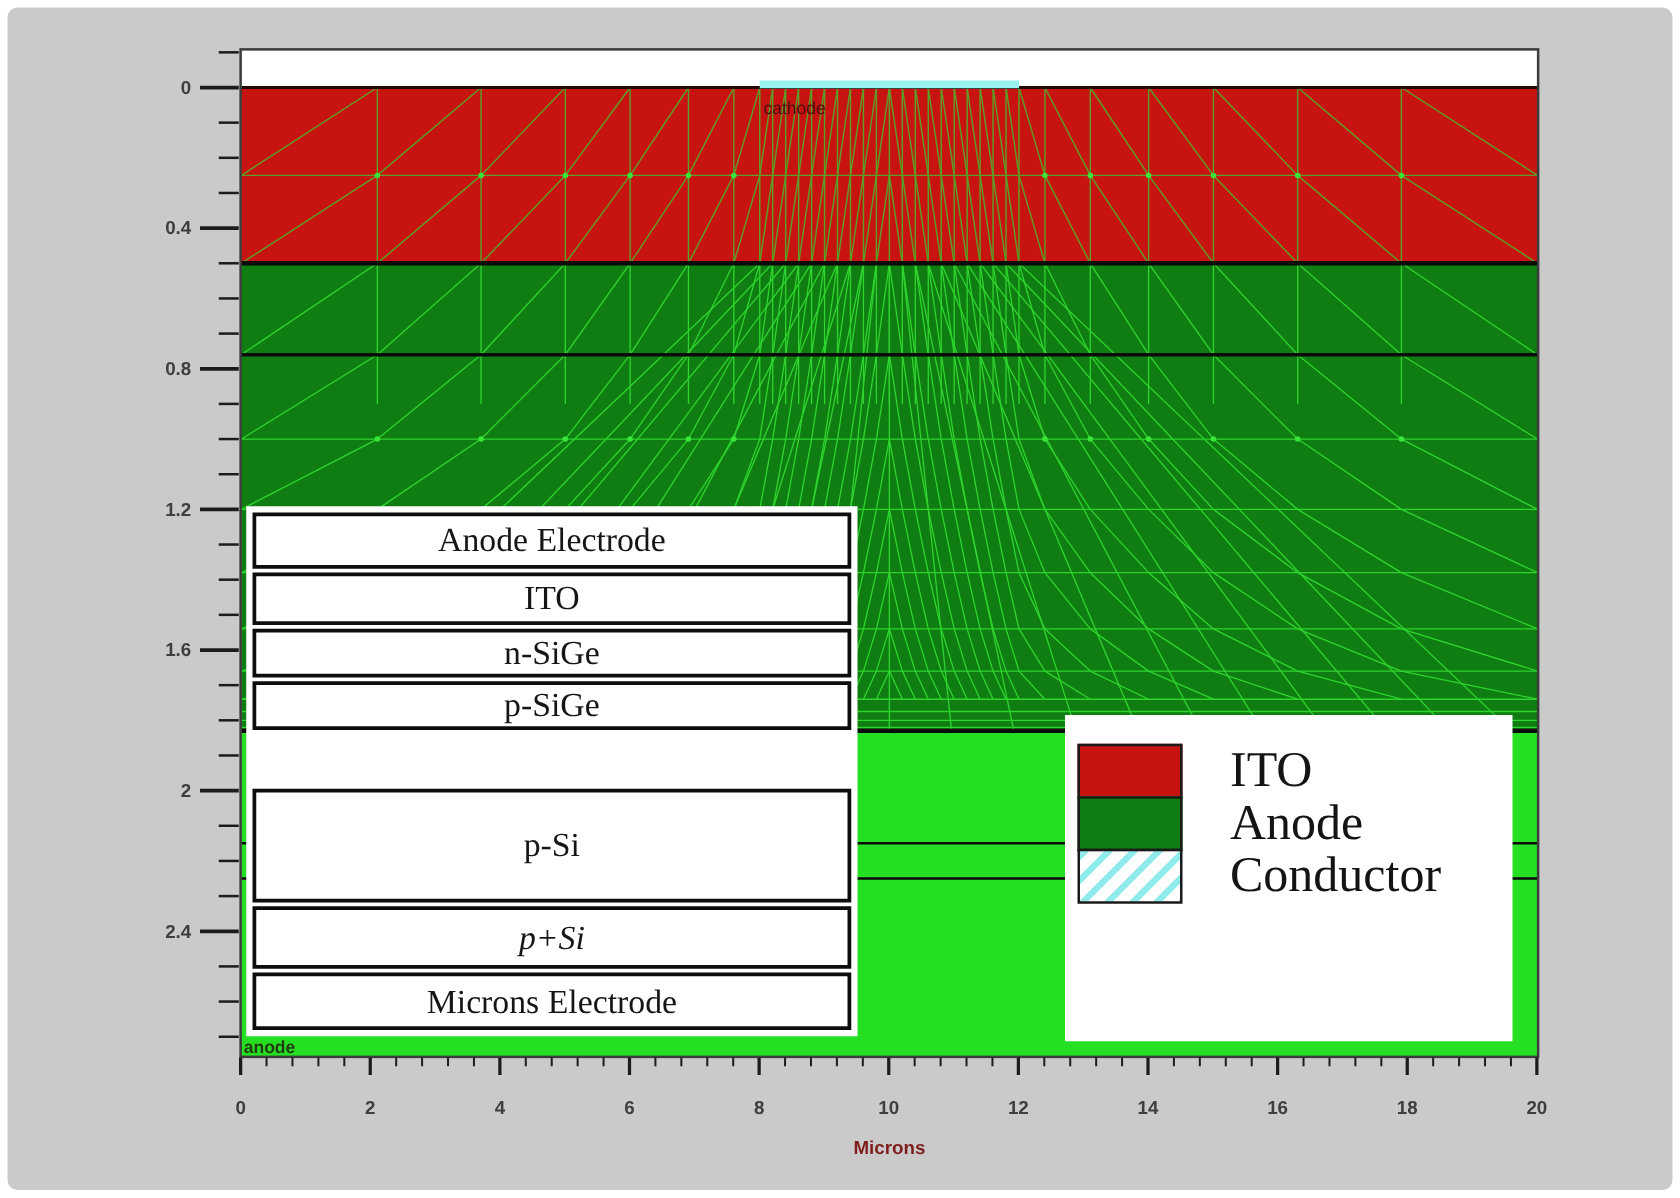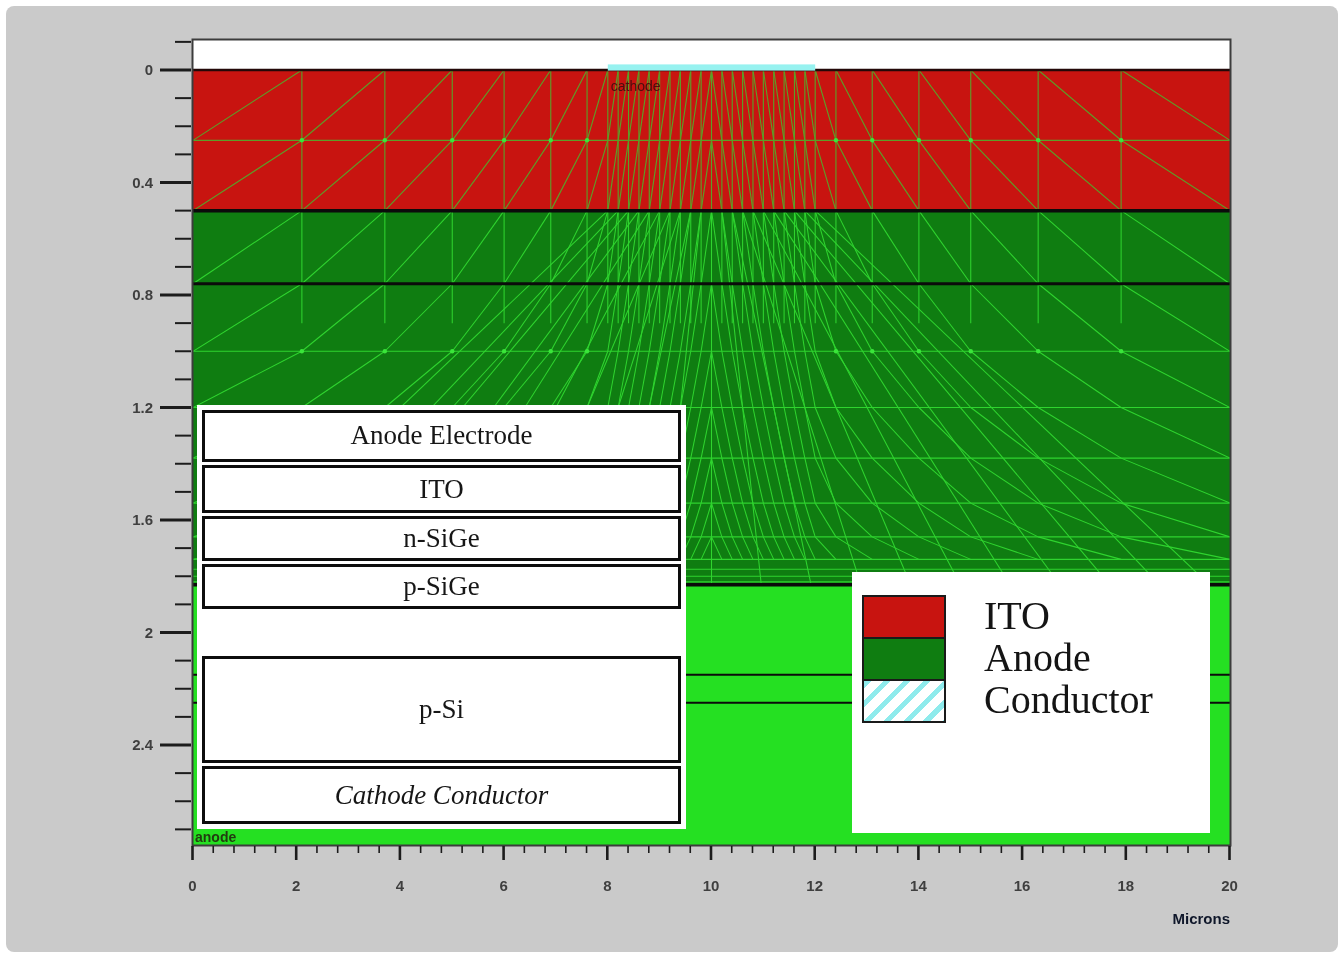--- a/index.html
+++ b/index.html
@@ -31,21 +31,21 @@
       background:#ffffff;box-sizing:border-box;padding:23px 0 0 10px;}
   .legend-row{display:flex;align-items:stretch;height:42px;}
   .legend-swatch{width:84px;flex:0 0 84px;border:2px solid #1a1a1a;
       box-sizing:border-box;margin-bottom:-2px;}
   .legend-swatch.hatch{background:repeating-linear-gradient(135deg,
       #8febec 0 5px,#ffffff 5px 14px);}
   .legend-label{margin-left:38px;font-family:"Liberation Serif","DejaVu Serif",serif;
       font-size:40px;line-height:42px;color:#141414;white-space:nowrap;}
   
   .x-axis-title{position:absolute;left:193px;top:910px;width:1037px;
-      text-align:right;font-size:15px;font-weight:700;color:#0f172a;}
+      text-align:center;font-size:15px;font-weight:700;color:#7f1d1d;}
 </style>
 </head>
 <body>
 
 <div class="panel"></div>
 
 <svg id="device-svg" width="1037" height="805">
     <rect x="0" y="0" width="1037" height="805" fill="#ffffff"></rect>
     <rect x="0" y="30" width="1037" height="140.625" fill="#c81410" shape-rendering="crispEdges"></rect>
     <rect x="0" y="170.625" width="1037" height="374.0625" fill="#0f7d11" shape-rendering="crispEdges"></rect>
@@ -601,21 +601,22 @@
     <line x1="175" y1="801.25" x2="191" y2="801.25" stroke="#1c1c1c" stroke-width="2"></line>
     <line x1="175" y1="829.375" x2="191" y2="829.375" stroke="#1c1c1c" stroke-width="2"></line>
   </svg>
 
 <div class="layer-table">
   <div class="lt-row">Anode Electrode</div>
   <div class="lt-row">ITO</div>
   <div class="lt-row">n-SiGe</div>
   <div class="lt-row">p-SiGe</div>
   <div class="lt-row">p-Si</div>
-  <div class="lt-row">Cathode Conductor</div>
+  <div class="lt-row">p+Si</div>
+  <div class="lt-row">Microns Electrode</div>
 </div>
 
 <div class="legend">
   <div class="legend-row">
     <span class="legend-swatch" style="background: rgb(200, 20, 16);"></span>
     <span class="legend-label">ITO</span>
   </div>
   <div class="legend-row">
     <span class="legend-swatch" style="background: rgb(15, 125, 17);"></span>
     <span class="legend-label">Anode</span>

